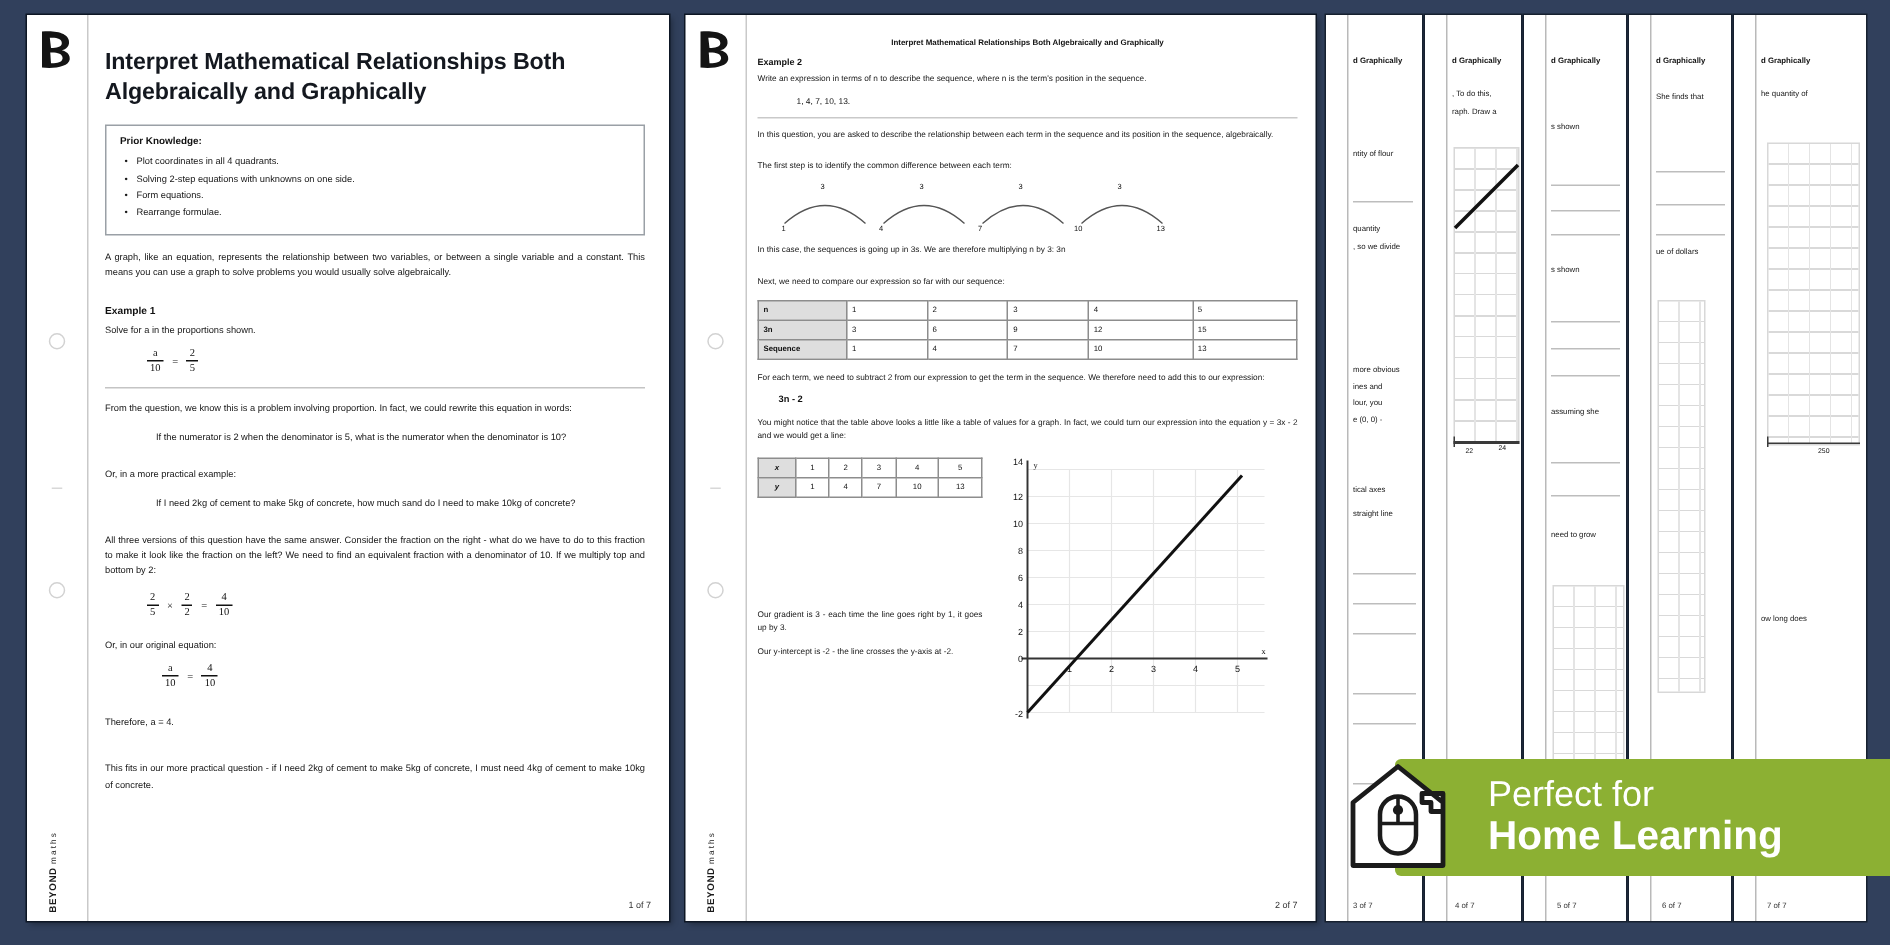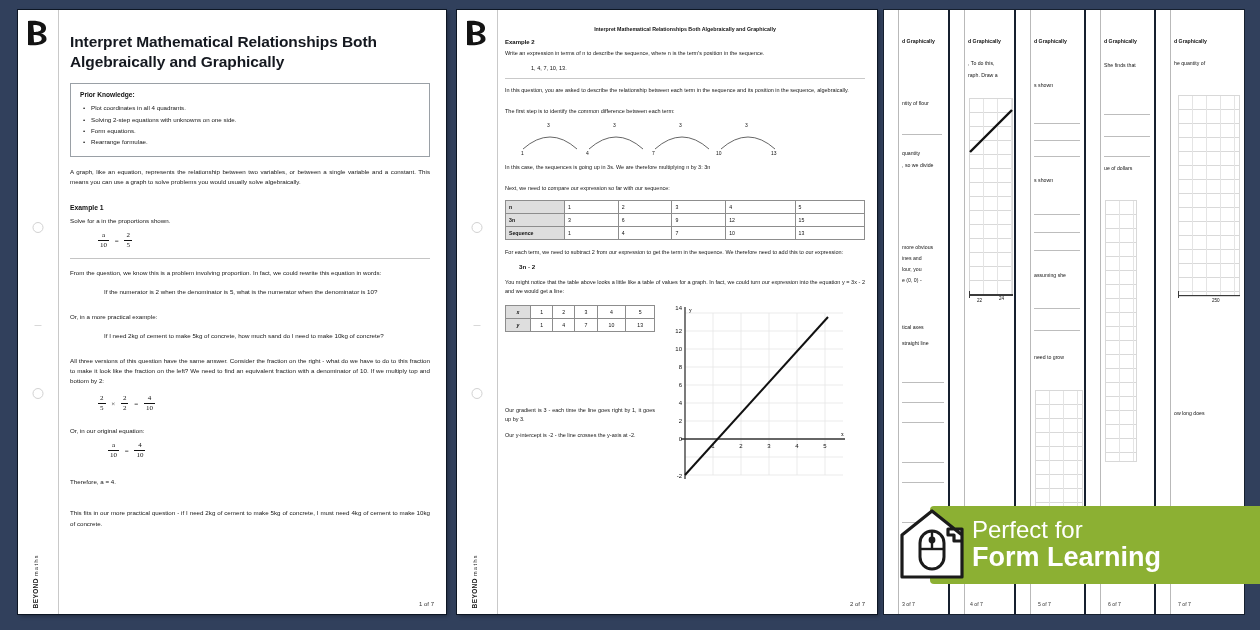--- a/index.html
+++ b/index.html
@@ -122,21 +122,21 @@
   
   #badge{
     position:absolute;right:0;bottom:46px;height:78px;width:330px;
     background:#8cb033;display:flex;align-items:center;
     border-radius:4px 0 0 4px;
   }
   #badge .house{
     position:absolute;left:-38px;top:50%;transform:translateY(-50%);
     width:80px;height:80px;
   }
-  #badge .txt{margin-left:42px;color:#fff;line-height:1.04;}
+  #badge .txt{margin-left:62px;color:#fff;line-height:1.04;}
   #badge .t1{font-size:24px;font-weight:normal;}
   #badge .t2{font-size:27px;font-weight:bold;}
 </style>
 </head>
 <body>
 
 <div class="stage">
 
   <div class="sheet" id="page1">
     <div class="rail">
@@ -477,17 +477,17 @@
       <svg viewBox="0 0 80 80" width="80" height="80">
         <path d="M40 6 L70 30 L70 36 L62 36 L62 30 L56 30 L56 24 L70 24 L70 30 L70 72 L10 72 L10 30 Z" fill="#ffffff" stroke="#1b1b1b" stroke-width="3.2" stroke-linejoin="round"></path>
         <rect x="28" y="26" width="24" height="38" rx="12" fill="#ffffff" stroke="#1b1b1b" stroke-width="3"></rect>
         <line x1="40" y1="26" x2="40" y2="44" stroke="#1b1b1b" stroke-width="2.4"></line>
         <line x1="28" y1="44" x2="52" y2="44" stroke="#1b1b1b" stroke-width="2.4"></line>
         <circle cx="40" cy="35" r="3.4" fill="#1b1b1b"></circle>
       </svg>
     </div>
     <div class="txt">
       <div class="t1">Perfect for</div>
-      <div class="t2">Form Learning</div>
+      <div class="t2">Home Learning</div>
     </div>
   </div>
 
 </div>
 
 </body></html>

